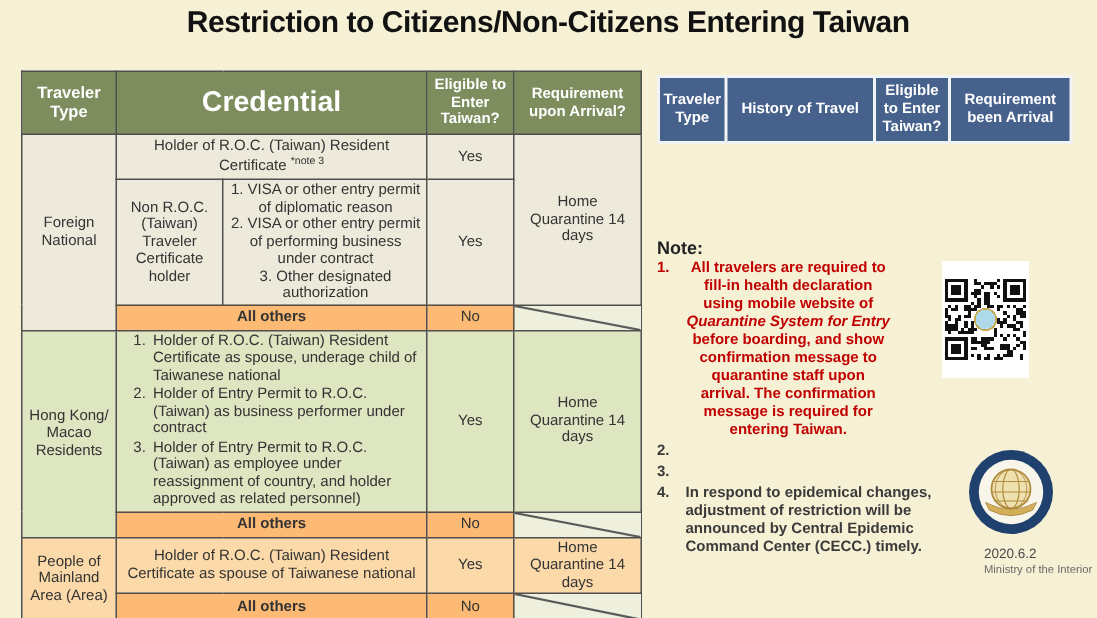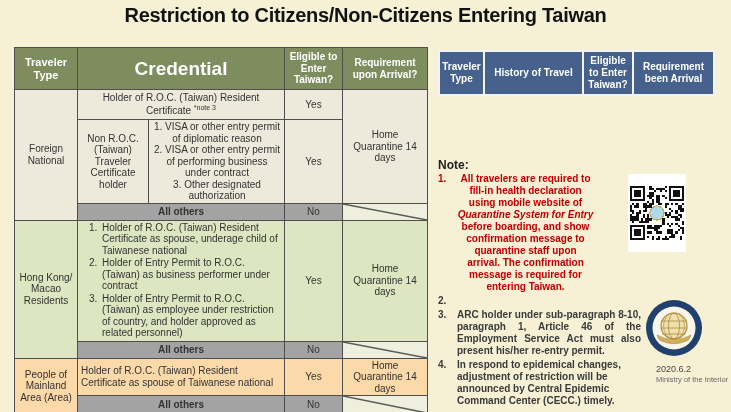--- a/index.html
+++ b/index.html
@@ -27,22 +27,22 @@
     text-align:center; vertical-align:middle;
   }
   .ltab th { background:#7d8d5e; color:#fff; font-weight:bold; font-size:10px; height:42px; }
   .ltab th.cred-h { font-size:19px; }
   .ltab th.tt-h { font-size:11px; }
   tr.h30{height:30px} tr.h78{height:78px} tr.h17{height:17px}
   tr.h119{height:119px} tr.h35{height:35px} tr.h18{height:18px}
   .fn-bg  { background:#eeeadb; }
   .hk-bg  { background:#dde5c1; }
   .ml-bg  { background:#fbd9a9; }
-  .oth-bg { background:#a3a3a3; }
-  .ltab td.left { text-align:left; }
+  .oth-bg { background:#fdba74; }
+  .ltab td.left { text-align:center; }
   .ltab td.prelist { white-space:pre-line; text-align:center; padding-left:4px; }
   .ltab td.bold, .ltab td .bold { font-weight:bold; }
   .ltab sup { font-size:7px; }
   .ltab ol { margin:0; padding-left:19px; text-align:left; }
   .ltab ol li { margin:0 0 1px 0; padding-left:2px; }
   td.crossed { background:#eef0dd; padding:0; position:relative; }
   .diag { position:absolute; left:0; top:0; width:100%; height:100%; display:block; }
 
   
   table.rtab {
@@ -123,21 +123,21 @@
           </svg>
         </td>
   </tr>
 
   <tr class="h119">
     <td class="hk-bg" rowspan="2">Hong Kong/ Macao Residents</td>
     <td class="hk-bg" colspan="2">
       <ol>
         <li>Holder of R.O.C. (Taiwan) Resident Certificate as spouse, underage child of Taiwanese national</li>
         <li>Holder of Entry Permit to R.O.C. (Taiwan) as business performer under contract</li>
-        <li>Holder of Entry Permit to R.O.C. (Taiwan) as employee under restriction of country, and holder approved as related personnel)</li>
+        <li>Holder of Entry Permit to R.O.C. (Taiwan) as employee under reassignment of country, and holder approved as related personnel)</li>
       </ol>
     </td>
     <td class="hk-bg">Yes</td>
     <td class="hk-bg">Home Quarantine 14 days</td>
   </tr>
   <tr class="h17">
     <td class="oth-bg bold" colspan="2">All others</td>
     <td class="oth-bg">No</td>
     <td class="crossed">
           <svg class="diag" viewBox="0 0 100 100" preserveAspectRatio="none">
@@ -185,21 +185,20 @@
   <div class="notes-heading">Note:</div>
   <div class="note red">
     <span class="num">1.</span>
     <span class="txt w1"><span>All travelers are required to fill-in health declaration using mobile website of </span><em>Quarantine System for Entry</em><span> before boarding, and show confirmation message to quarantine staff upon arrival. The confirmation message is required for entering Taiwan.</span></span>
   </div>
   <div class="note">
     <span class="num">2.</span>
   </div>
   <div class="note">
     <span class="num">3.</span>
-    <span class="txt w3">ARC holder under sub-paragraph 8-10, paragraph 1, Article 46 of the Employment Service Act must also present his/her re-entry permit.</span>
   </div>
   <div class="note">
     <span class="num">4.</span>
     <span class="txt w4">In respond to epidemical changes, adjustment of restriction will be announced by Central Epidemic Command Center (CECC.) timely.</span>
   </div>
 </div>
 
 <div class="qr">
   <svg viewBox="0 0 25 25" shape-rendering="crispEdges">
     <rect x="0" y="0" width="25" height="25" fill="#ffffff"></rect>

